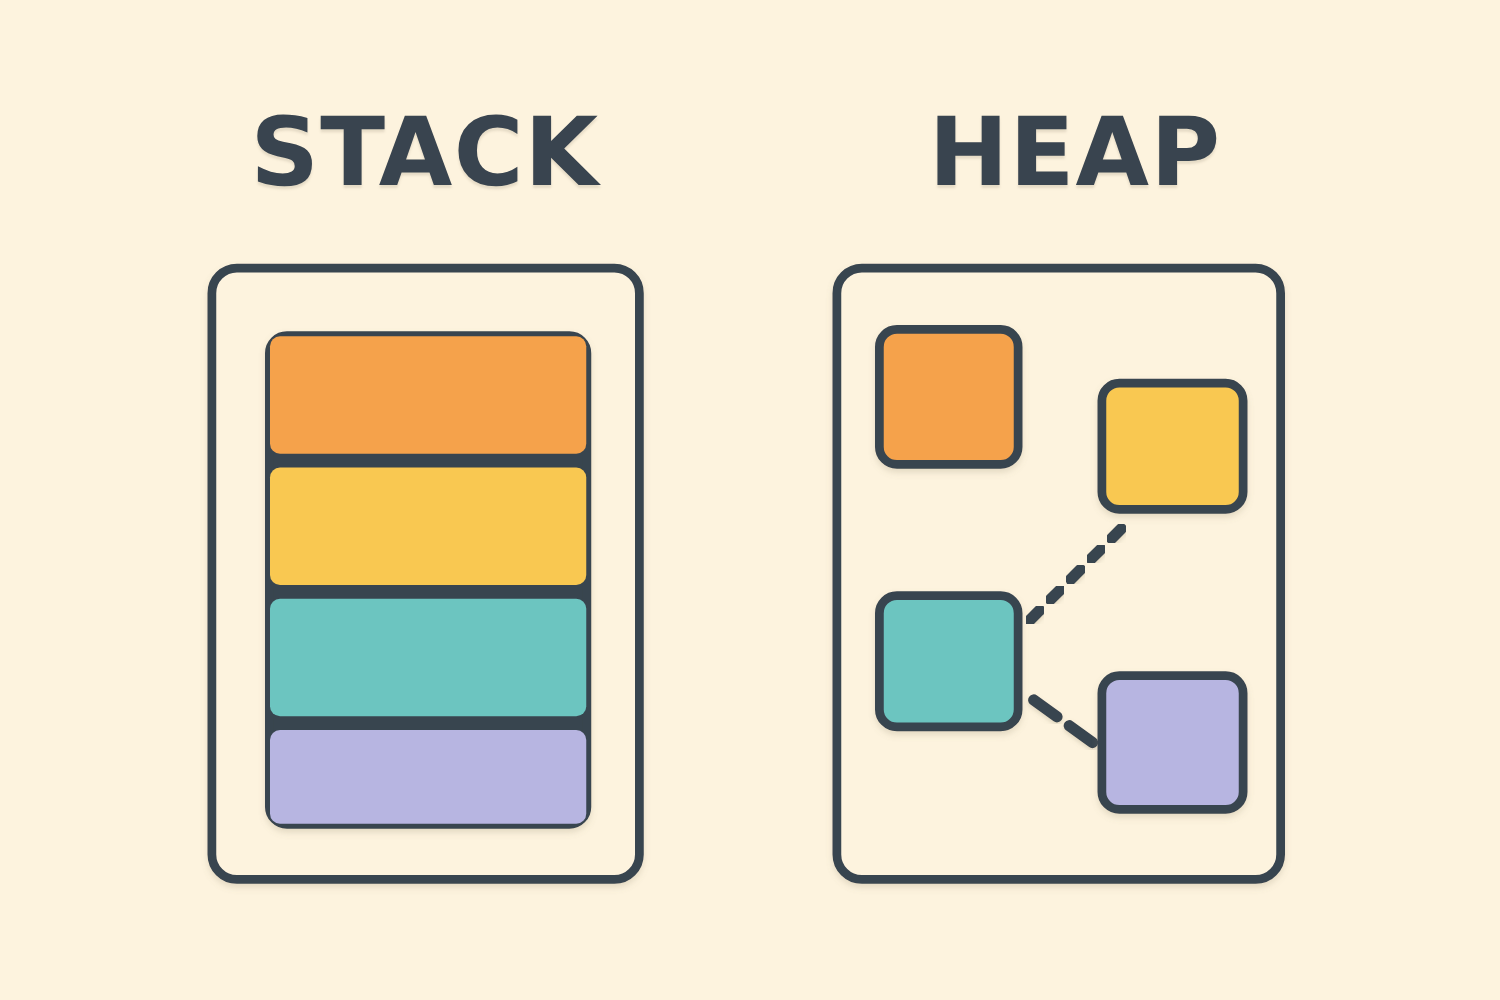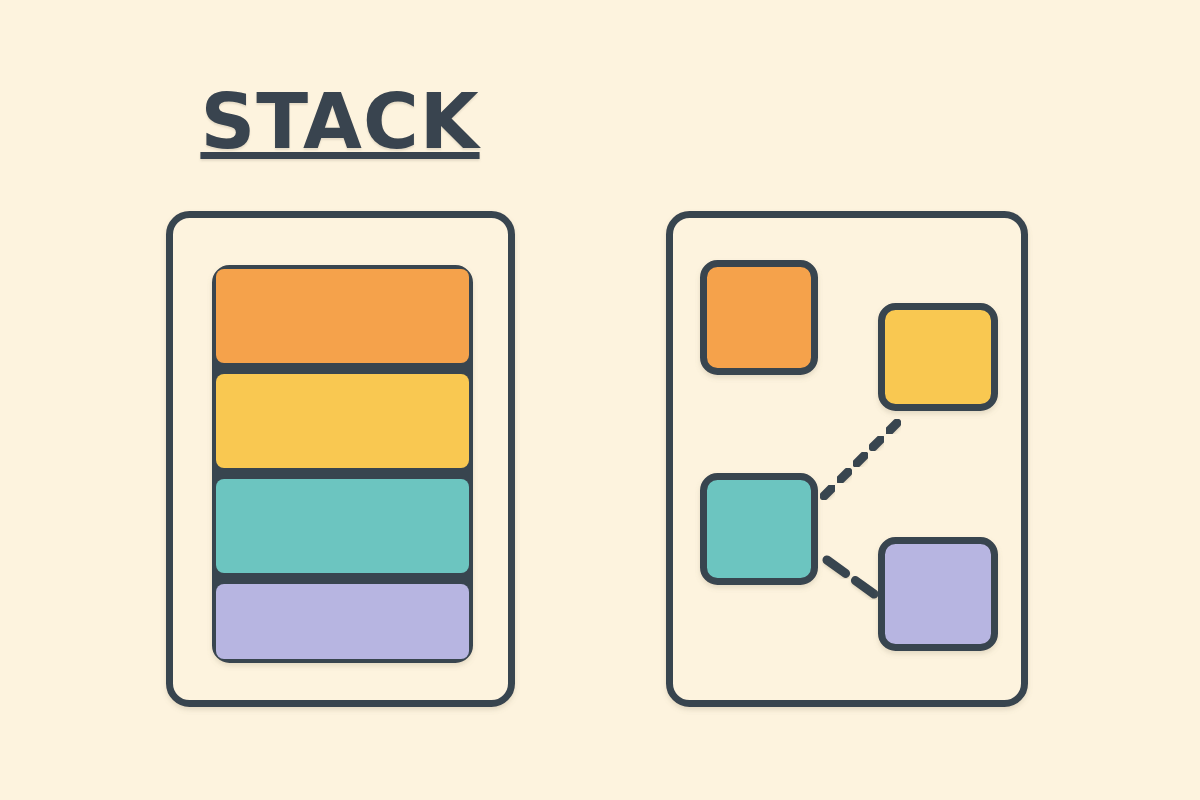--- a/index.html
+++ b/index.html
@@ -24,37 +24,38 @@
     font-family: "DejaVu Sans", sans-serif;
     font-weight: bold;
     font-size: 76px;
     letter-spacing: 1px;
     color: #39444F;
     text-align: center;
     line-height: 1;
     user-select: none;
     text-shadow: 0 2px 2px rgba(120,110,90,0.18);
   }
-  #stack-title { left: 120px; top: 84px; width: 440px; text-decoration: underline; }
+  #stack-title { left: 120px; top: 84px; width: 440px; }
   #heap-title  { left: 670px; top: 84px; width: 380px; }
 
   svg.diagram {
     position: absolute;
     left: 0; top: 0;
     width: 1200px;
     height: 800px;
   }
 </style>
 </head>
 <body>
 
 <div id="stage">
 
   <div class="panel-title" id="stack-title">STACK</div>
 
+  <div class="panel-title" id="heap-title">HEAP</div>
 
   <svg class="diagram" id="diagram-svg" viewBox="0 0 1200 800">
     <defs>
       <filter id="softshadow" x="-30%" y="-30%" width="170%" height="170%">
         <feDropShadow dx="0" dy="3" stdDeviation="2.6" flood-color="#8a7f61" flood-opacity="0.22"></feDropShadow>
       </filter>
       <filter id="tinyshadow" x="-40%" y="-40%" width="180%" height="180%">
         <feDropShadow dx="0" dy="2" stdDeviation="1.6" flood-color="#8a7f61" flood-opacity="0.25"></feDropShadow>
       </filter>
     </defs>

